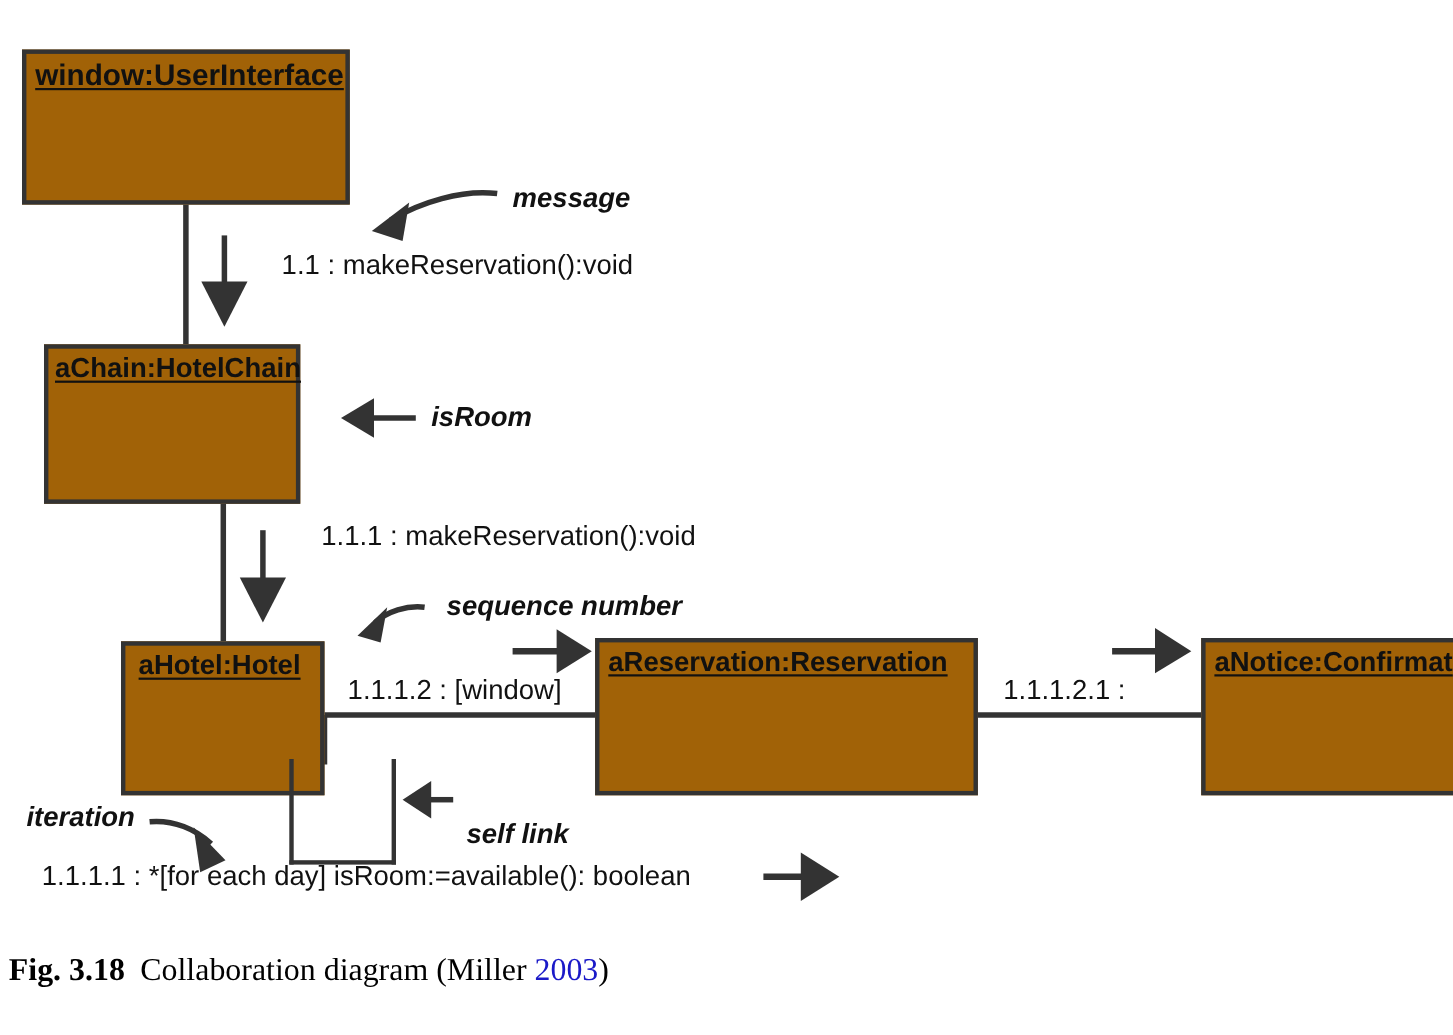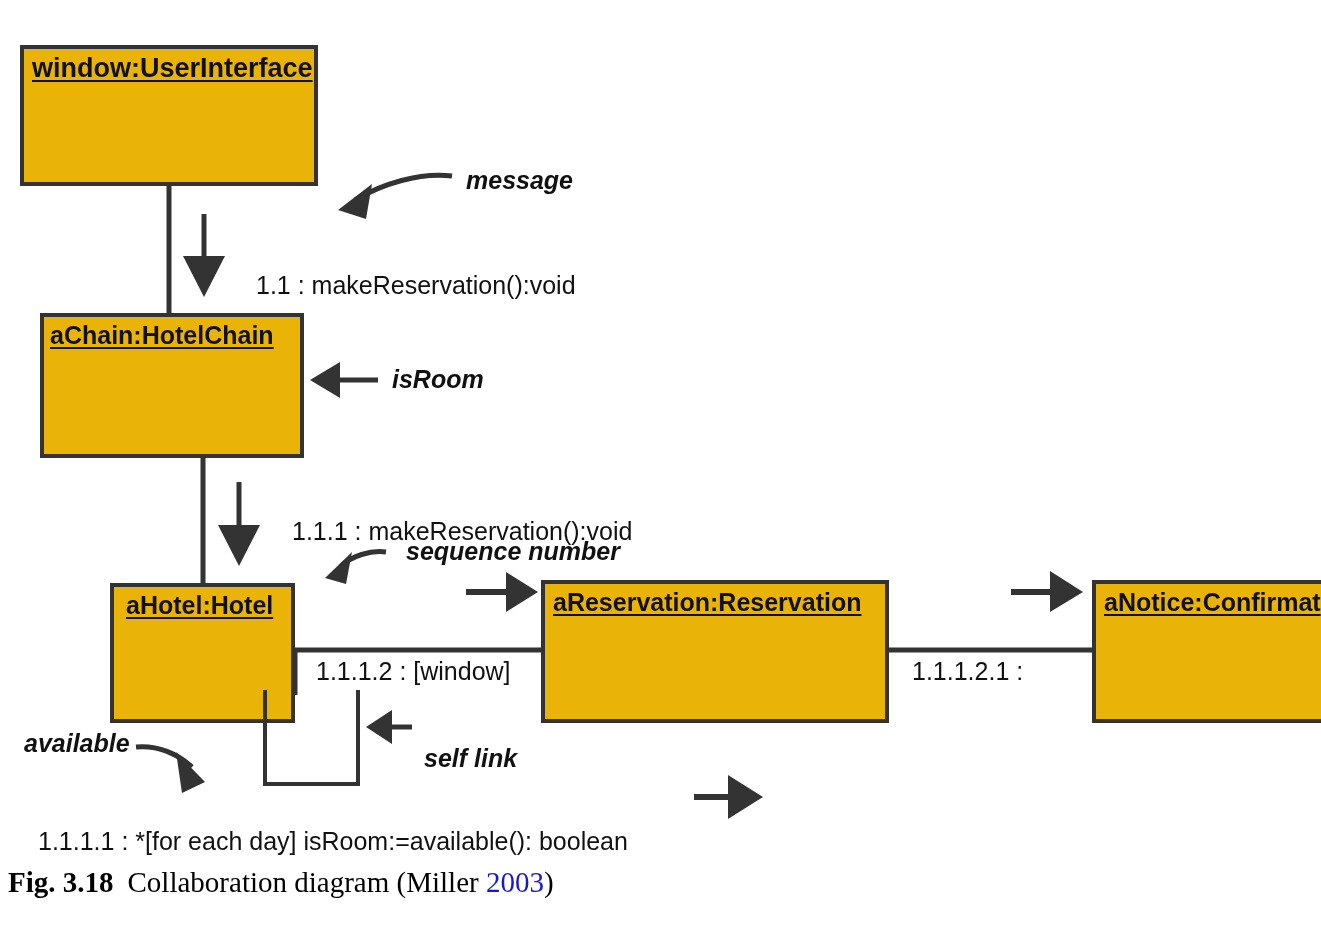--- a/index.html
+++ b/index.html
@@ -8,21 +8,21 @@
     font-family:"Liberation Sans", sans-serif;
     color:#1a1a1a;
   }
   #stage{position:absolute;inset:0;}
   svg#diagram{position:absolute;left:0;top:0;width:1321px;height:941px;}
 
   
   .objbox{
     position:absolute;
     box-sizing:border-box;
-    background:#eab308;
+    background:#a16207;
     border:4px solid #333333;
   }
   .objbox .objname{
     display:block;
     font-weight:bold;
     white-space:nowrap;
     text-decoration:underline;
     text-underline-offset:3px;
     color:#111111;
     line-height:1.0;
@@ -35,21 +35,20 @@
     background:transparent;
   }
 
   
   .msglabel{
     position:absolute;
     white-space:nowrap;
     font-size:25px;
     color:#111111;
     line-height:1;
-    margin-top:44px;
   }
   .annot{
     position:absolute;
     white-space:nowrap;
     font-weight:bold;
     font-style:italic;
     font-size:25px;
     color:#111111;
     line-height:1;
   }
@@ -139,21 +138,21 @@
         <polygon points="176,752 205,782 182,793" stroke="none"></polygon>
       </g>
 
     </g>
   </svg>
 
   <div class="objbox" style="left:20px;top:45px;width:298px;height:141px;">
     <span class="objname" style="font-size:27px;padding:6px 0 0 8px;">window:UserInterface</span>
   </div>
 
-  <div class="objbox" style="left:40px;top:313px;width:264px;height:145px;">
+  <div class="objbox" style="left:40px;top:313px;width:233px;height:145px;">
     <span class="objname" style="font-size:25px;padding:6px 0 0 6px;">aChain:HotelChain</span>
   </div>
 
   <div class="objbox" style="left:541px;top:580px;width:348px;height:143px;">
     <span class="objname" style="font-size:25px;padding:6px 0 0 8px;">aReservation:Reservation</span>
   </div>
 
   <div class="objbox" style="left:110px;top:583px;width:185px;height:140px;">
     <span class="objname" style="font-size:25px;padding:6px 0 0 12px;">aHotel:Hotel</span>
   </div>
@@ -175,19 +174,19 @@
   <div class="msglabel" style="left:38px;top:797px;transform:translateY(-50%);">1.1.1.1 : *[for each day] isRoom:=available():  boolean</div>
 
   <div class="annot" style="left:466px;top:168px;">message</div>
 
   <div class="annot" style="left:392px;top:367px;">isRoom</div>
 
   <div class="annot" style="left:406px;top:539px;">sequence number</div>
 
   <div class="annot" style="left:424px;top:746px;text-align:right;">self link</div>
 
-  <div class="annot" style="left:24px;top:731px;">available</div>
+  <div class="annot" style="left:24px;top:731px;">iteration</div>
 
   <div class="caption">
     <span class="figno">Fig. 3.18</span><span class="captxt">Collaboration diagram (Miller</span> <span class="year">2003</span><span>)</span>
   </div>
 
 </div>
 
 </body></html>

